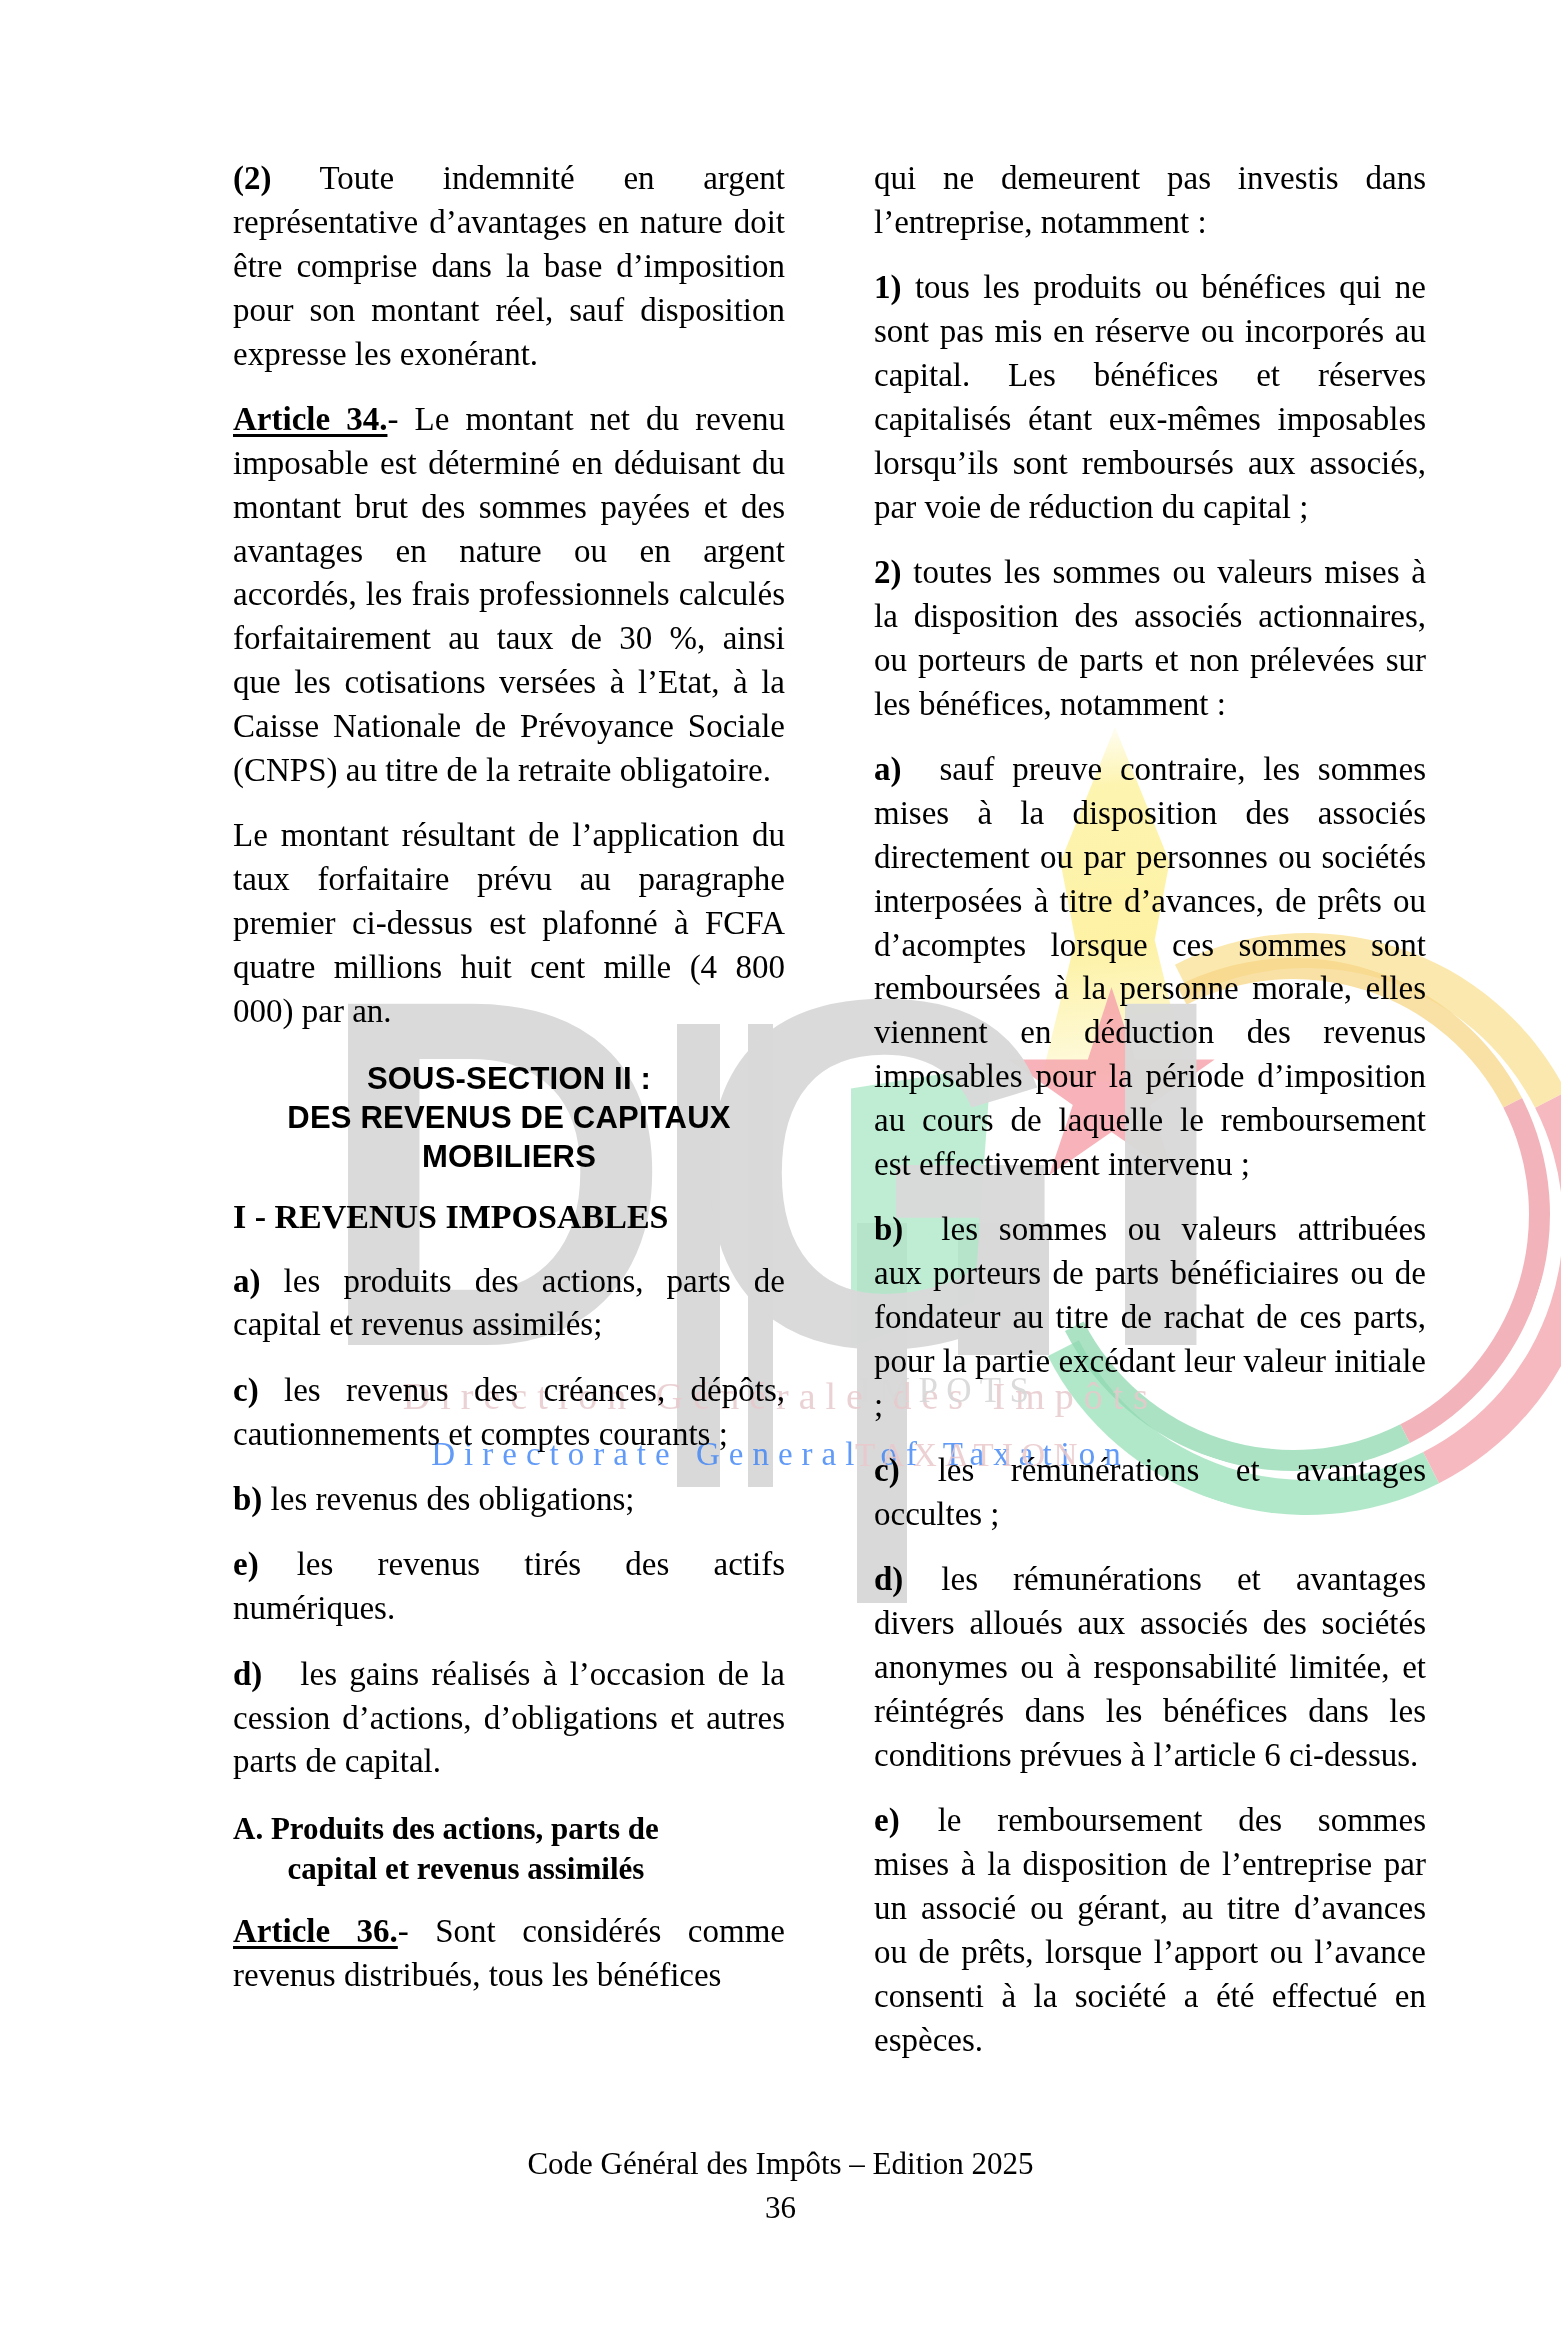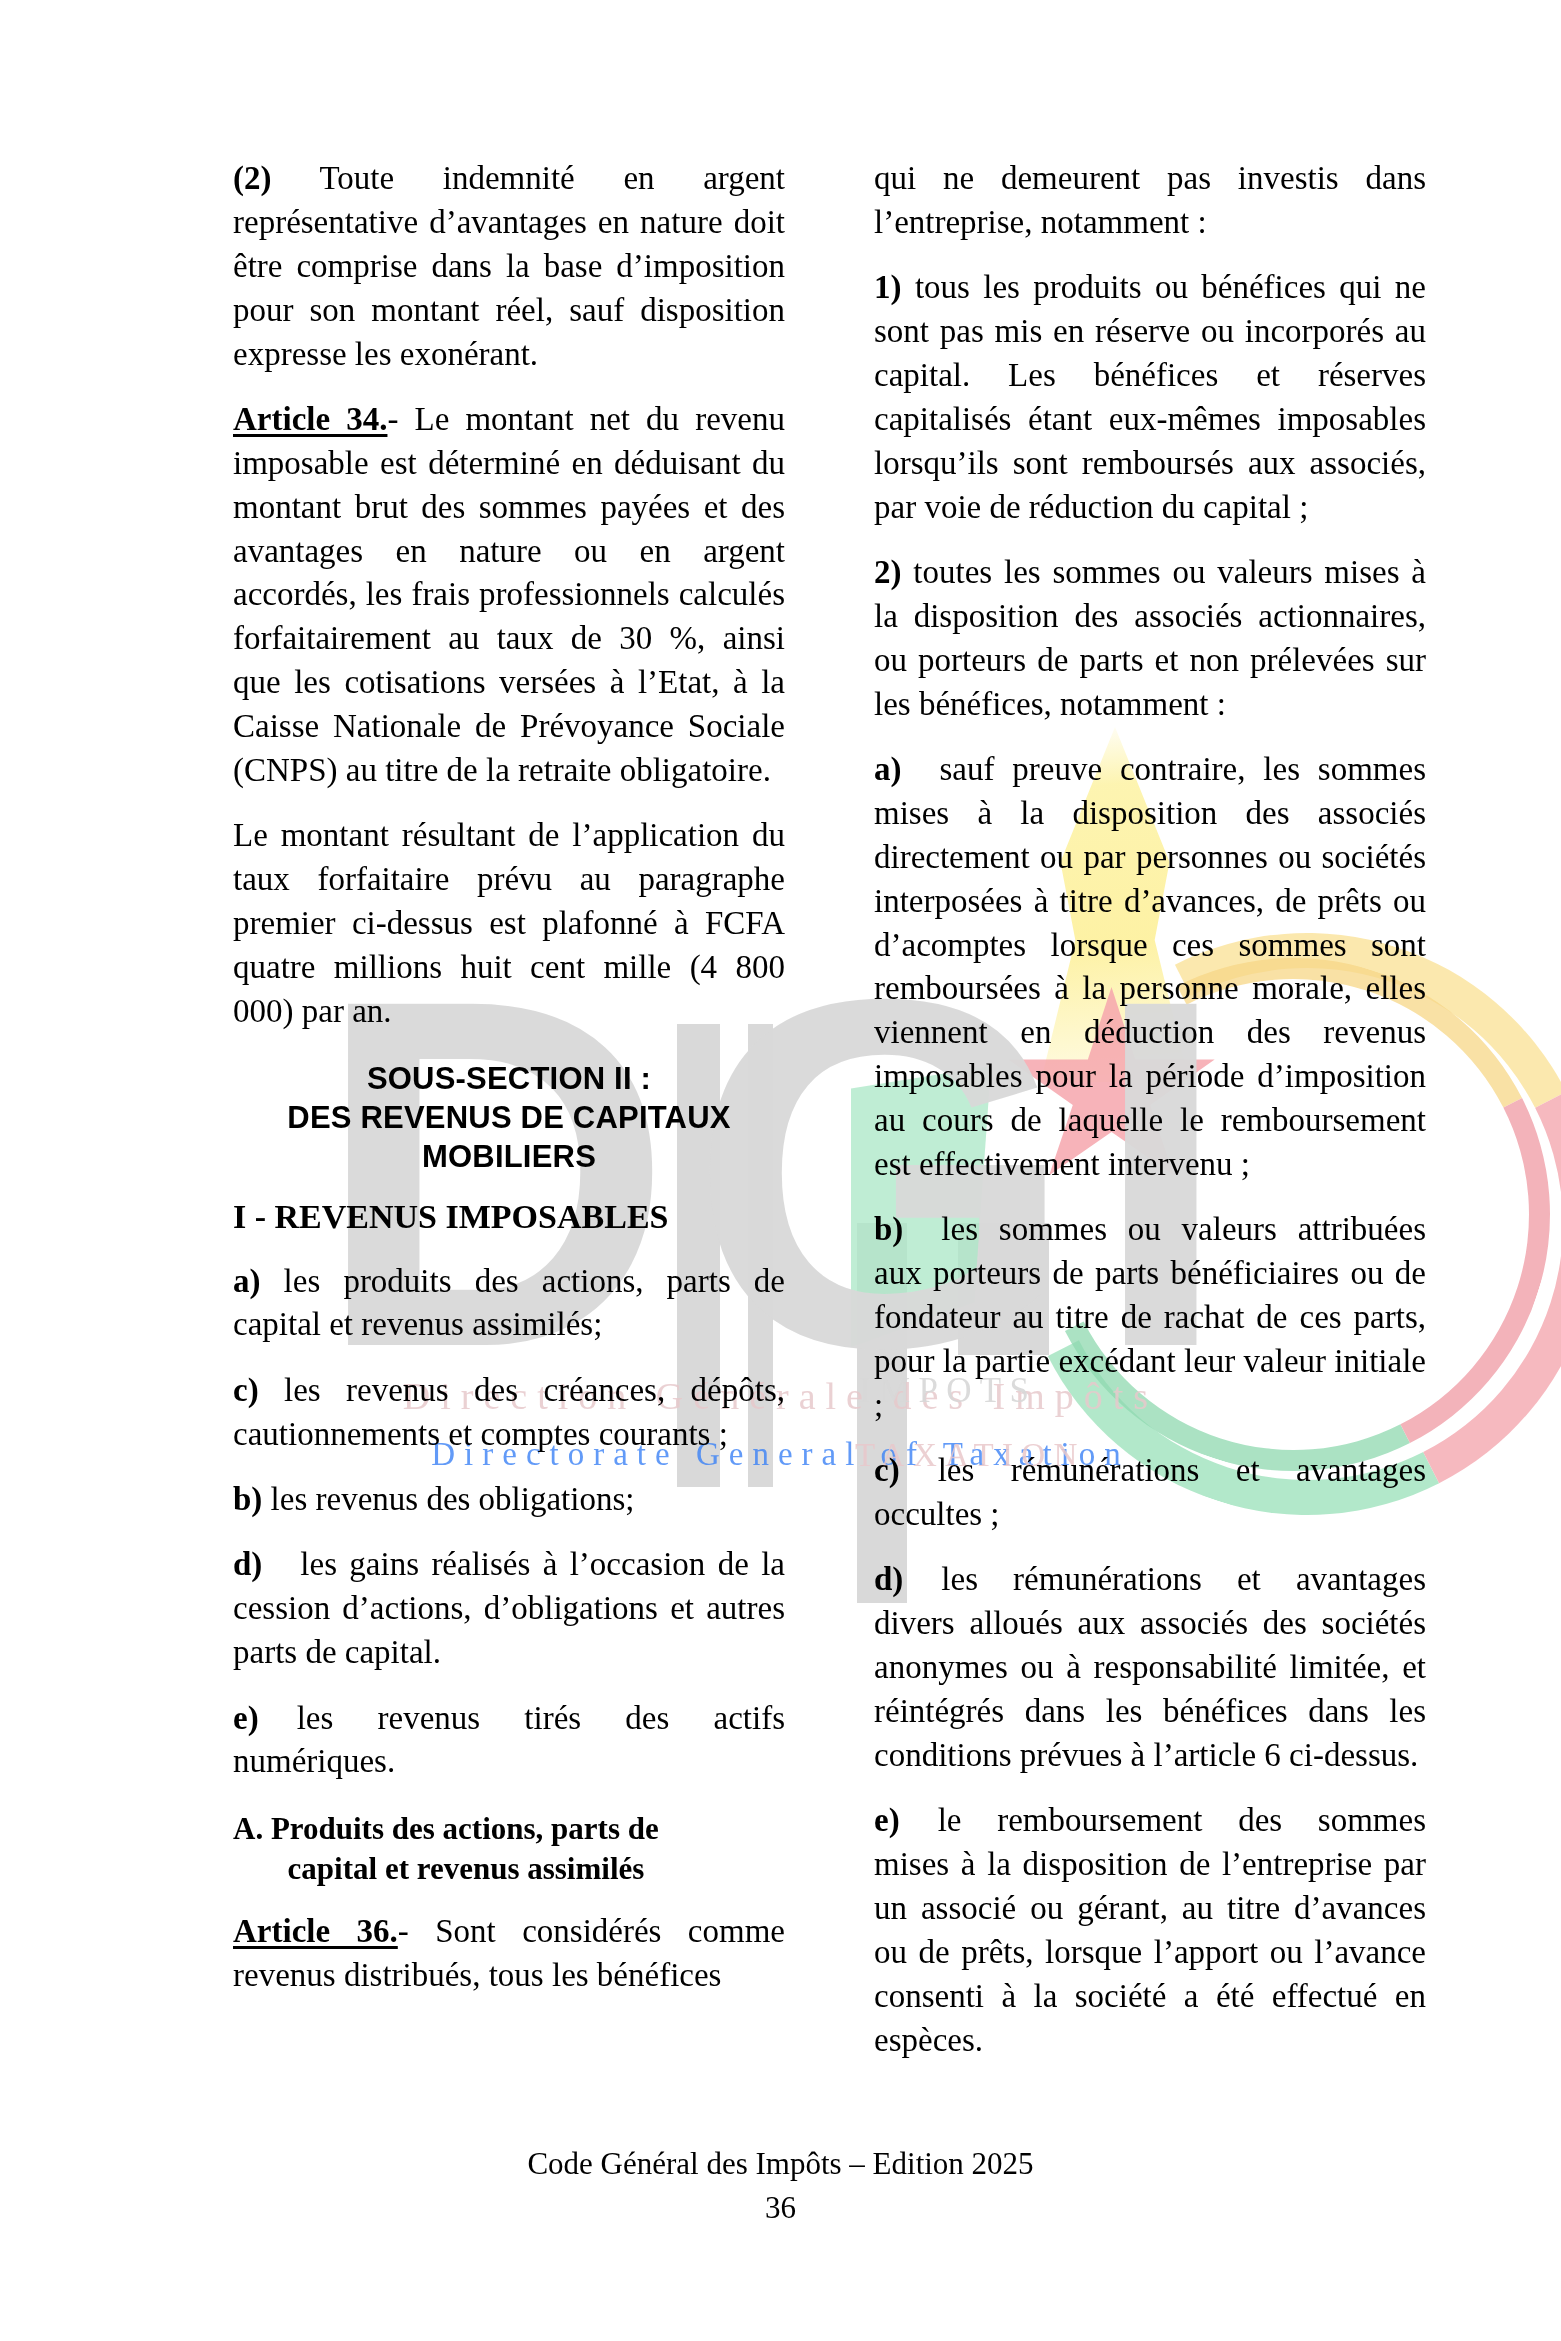--- a/index.html
+++ b/index.html
@@ -275,23 +275,23 @@
 
       <h3 class="roman">I - REVENUS IMPOSABLES</h3>
 
 
       <p class="para"><span class="item-label">a)</span><span> les produits des actions, parts de capital et revenus assimilés;</span></p>
 
       <p class="para"><span class="item-label">c)</span><span> les revenus des créances, dépôts, cautionnements et comptes courants ;</span></p>
 
       <p class="para"><span class="item-label">b)</span><span> les revenus des obligations;</span></p>
 
+      <p class="para"><span class="item-label">e)</span><span class="spacer-wide"></span><span>les revenus tirés des actifs numériques.</span></p>
+
       <p class="para"><span class="item-label">d)</span><span class="spacer-wide"></span><span>les gains réalisés à l’occasion de la cession d’actions, d’obligations et autres parts de capital.</span></p>
-
-      <p class="para"><span class="item-label">e)</span><span class="spacer-wide"></span><span>les revenus tirés des actifs numériques.</span></p>
 
       <h3 class="lettered"><span>A.</span>
         <span>Produits des actions, parts de</span><span class="cont">capital et revenus assimilés</span></h3>
 
       <p class="para"><span class="u-b">Article 36.</span><span>- Sont considérés comme revenus distribués, tous les bénéfices</span></p>
 
     </div>
 
     <div class="col col-right">
 

